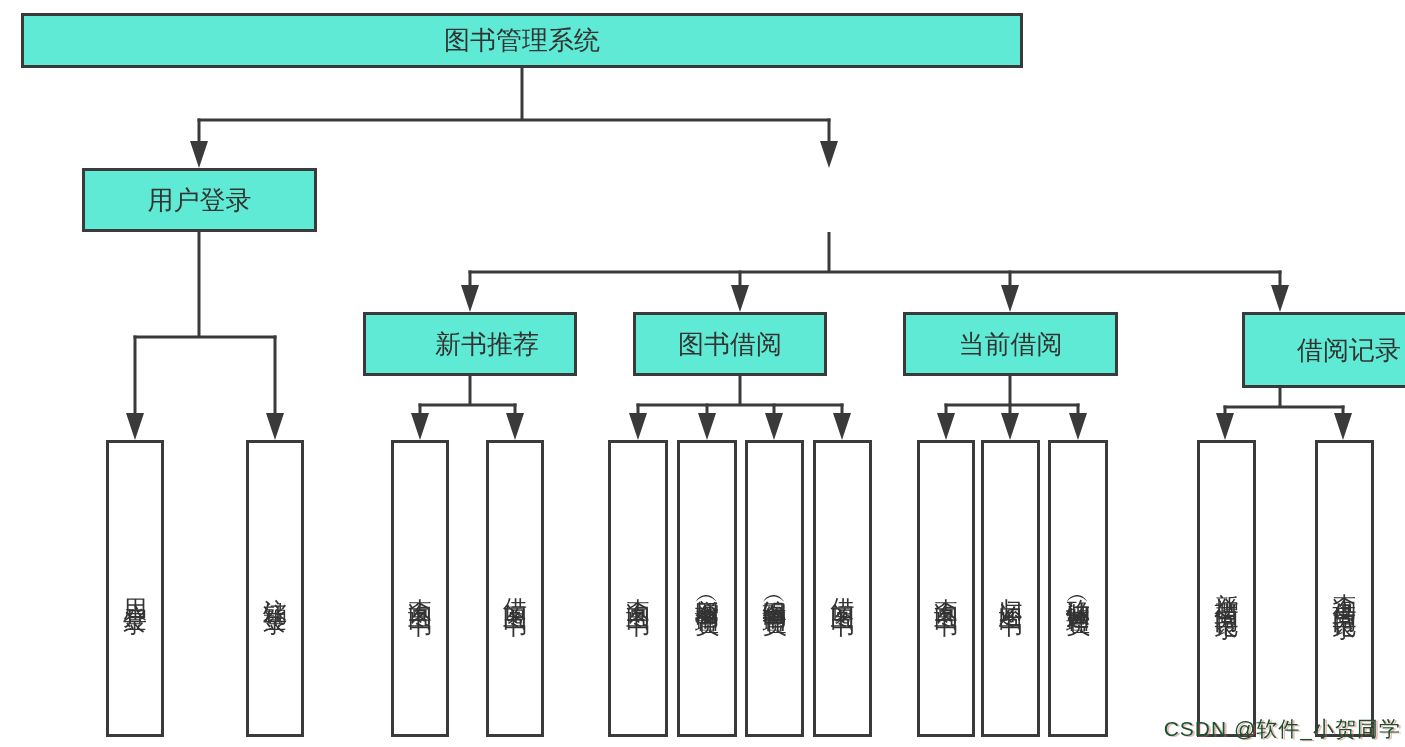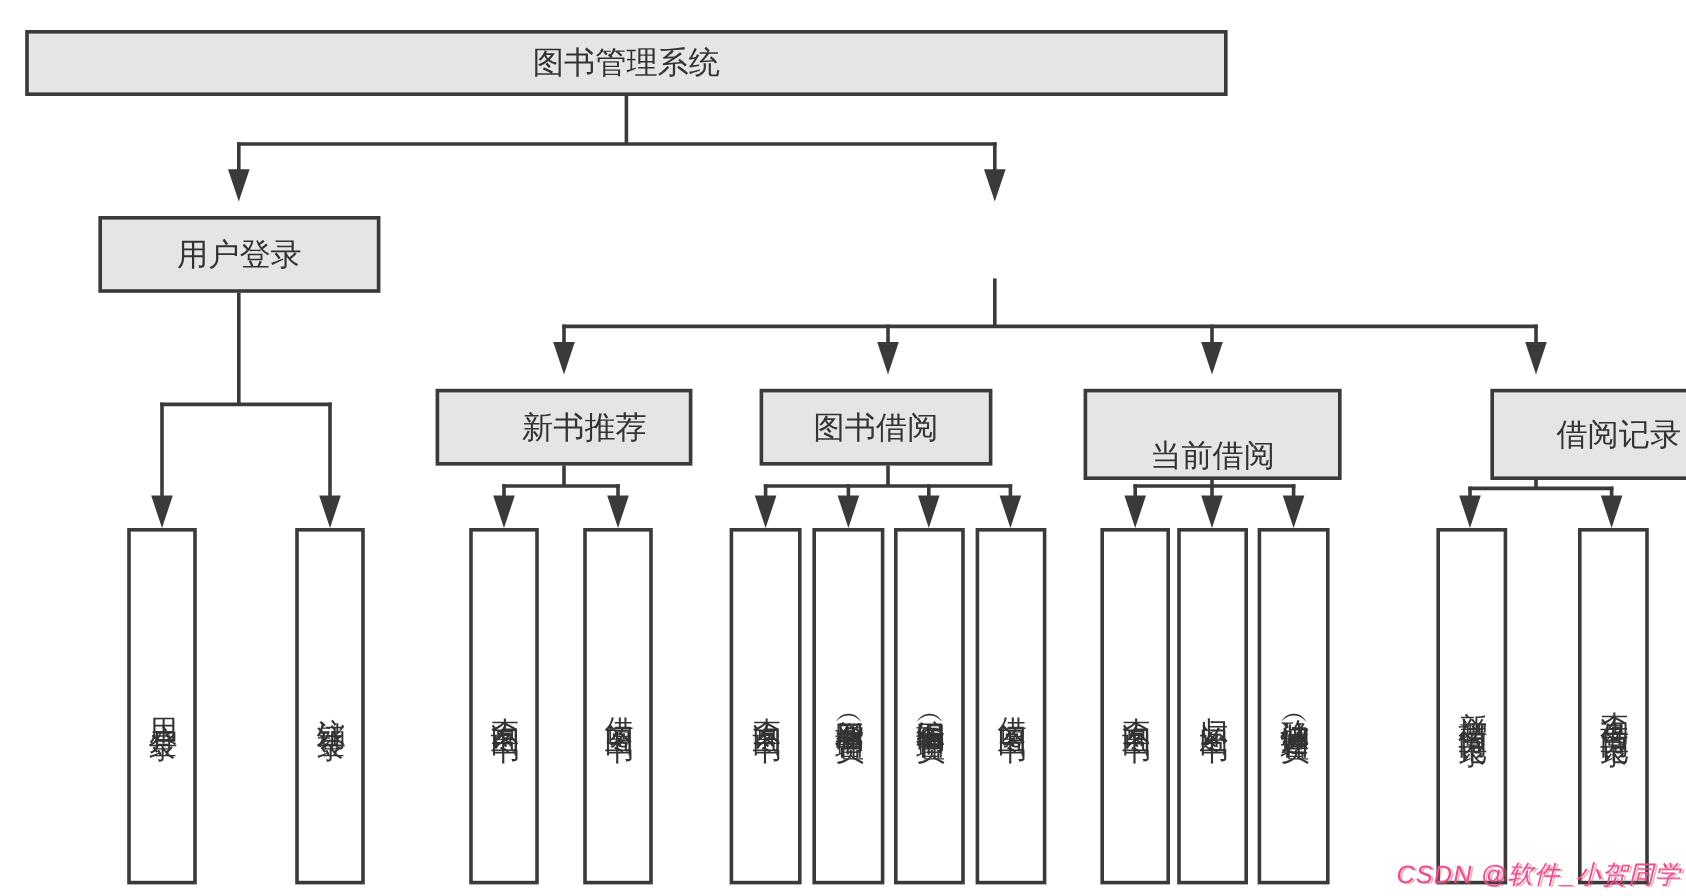--- a/index.html
+++ b/index.html
@@ -8,26 +8,25 @@
     width:1405px;height:747px;
     background:#ffffff;
     font-family:"Liberation Sans","DejaVu Sans",sans-serif;
     overflow:hidden;
   }
   #wires{position:absolute;left:0;top:0;width:1405px;height:747px;}
   .box{
     position:absolute;
     box-sizing:border-box;
     border:3px solid #3a3a3a;
-    background:#e5e5e5;
+    background:#5eead4;
     color:#333333;
     display:flex;align-items:center;justify-content:center;
     font-size:26px;
     white-space:nowrap;
-    margin-top:12px;
   }
   .vbox{
     position:absolute;
     box-sizing:border-box;
     border:3px solid #3a3a3a;
     background:#ffffff;
     color:#333333;
     display:flex;align-items:center;justify-content:center;
   }
   .vtext{
@@ -35,25 +34,24 @@
     text-orientation:mixed;
     font-size:24px;
     letter-spacing:5px;
     color:#333333;
     line-height:1;
   }
   .watermark{
     position:absolute;
     right:4px;bottom:4px;
     font-size:21px;
-    color:#ec4899;
+    color:#14532d;
     text-shadow:2px 1px 0 rgba(213,96,92,0.45);
     letter-spacing:1px;
     white-space:nowrap;
-    font-style:italic;
   }
 </style>
 </head>
 <body>
 
 <div id="canvas">
 
   <svg id="wires" viewBox="0 0 1405 747" xmlns="http://www.w3.org/2000/svg">
     <g stroke="#3a3a3a" stroke-width="3" fill="none">
 
@@ -131,21 +129,21 @@
   <div class="box" style="left:82px;top:168px;width:235px;height:64px;">
     <span>用户登录</span>
   </div>
 
   <div class="box" style="left:363px;top:312px;width:214px;height:64px;padding-left:34px;">
     <span>新书推荐</span>
   </div>
   <div class="box" style="left:633px;top:312px;width:194px;height:64px;">
     <span>图书借阅</span>
   </div>
-  <div class="box" style="left:903px;top:312px;width:215px;height:76px;align-items:flex-end;">
+  <div class="box" style="left:903px;top:312px;width:215px;height:64px;">
     <span>当前借阅</span>
   </div>
   <div class="box" style="left:1242px;top:312px;width:214px;height:76px;align-items:center;">
     <span>借阅记录</span>
   </div>
 
   <div class="vbox" style="left:106px;top:440px;width:58px;height:297px;">
     <span class="vtext">用户登录</span>
   </div>
   <div class="vbox" style="left:246px;top:440px;width:58px;height:297px;">

